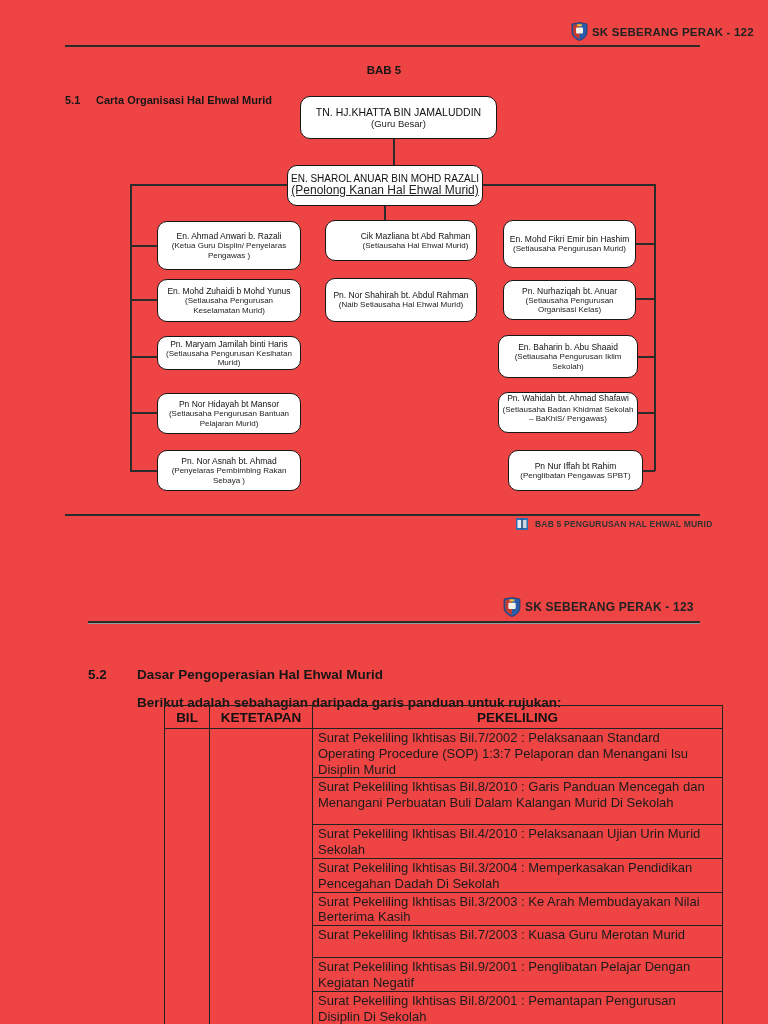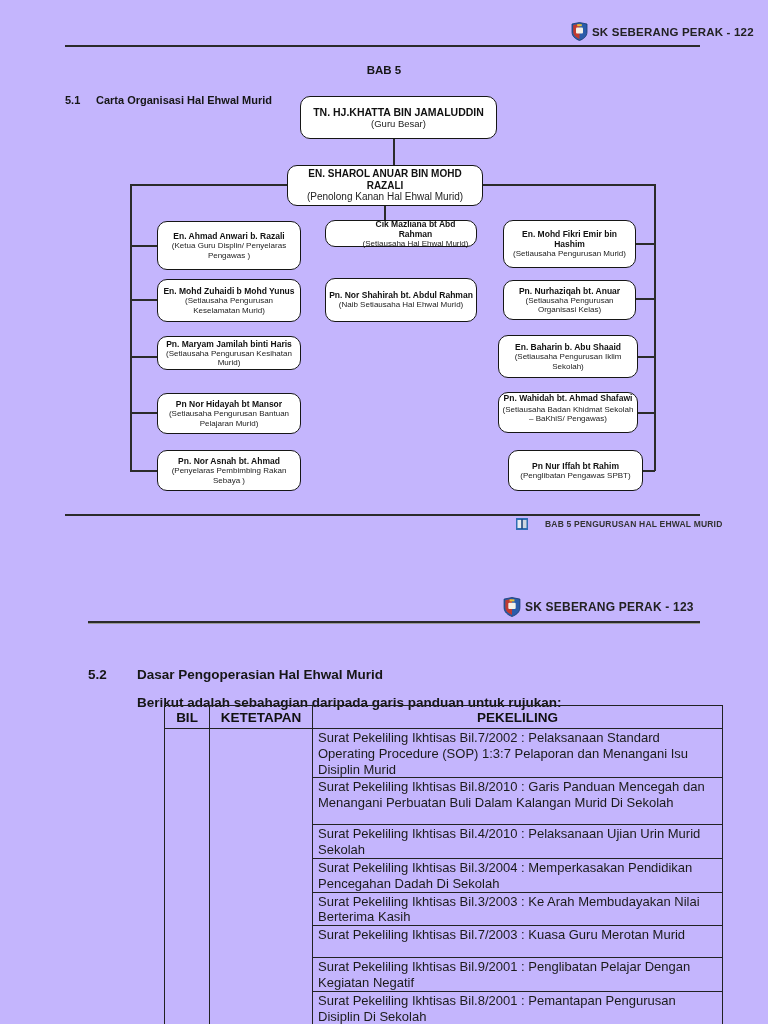--- a/index.html
+++ b/index.html
@@ -1,45 +1,45 @@
 <!DOCTYPE html>
 <html><head>
 <meta charset="utf-8">
 <style>
   html,body{margin:0;padding:0;background:#ffffff;}
   #screen{
     position:relative;width:768px;height:1024px;overflow:hidden;
-    background:#c4b5fd;font-family:"Liberation Sans",sans-serif;color:#1b1b1b;
+    background:#ef4444;font-family:"Liberation Sans",sans-serif;color:#1b1b1b;
   }
   .abs{position:absolute;}
   .hline{position:absolute;background:#2b2b2b;height:2px;}
   .thin{height:1.5px;}
   .vline{position:absolute;background:#2b2b2b;width:1.5px;}
   
   .hdr{display:flex;align-items:center;gap:4px;}
   .hdr .txt{font-weight:bold;font-size:11.5px;letter-spacing:.2px;color:#222;white-space:nowrap;}
   
   .obox{
     position:absolute;border:1.6px solid #161616;border-radius:10px;
     background:#fff;text-align:center;display:flex;flex-direction:column;
     justify-content:center;align-items:center;padding:2px 3px;box-sizing:border-box;
   }
-  .obox .nm{font-weight:bold;font-size:8.5px;line-height:1.18;color:#111;}
+  .obox .nm{font-weight:normal;font-size:8.5px;line-height:1.18;color:#111;}
   .obox .rl{font-size:8px;line-height:1.16;color:#222;}
   .obox.big .nm{font-size:10.5px;}
   .obox.big .rl{font-size:9.5px;}
   .obox.mid .nm{font-size:10px;line-height:1.15;}
-  .obox.mid .rl{font-size:10px;}
+  .obox.mid .rl{font-size:12px;text-decoration:underline;}
   .obox.overflow-top{justify-content:flex-start;padding-top:0;}
   .obox.overflow-top .inner{margin-top:-6px;}
   
   .h-sm{font-weight:bold;font-size:11px;color:#161616;}
   .h-md{font-weight:bold;font-size:13.5px;color:#161616;margin-top:23px;}
   .title-c{position:absolute;text-align:center;font-weight:bold;font-size:11.5px;line-height:14px;color:#161616;}
-  .footer-row{display:flex;align-items:center;gap:17px;}
+  .footer-row{display:flex;align-items:center;gap:7px;}
   .footer-row .ftxt{font-size:8.5px;font-weight:600;letter-spacing:.2px;color:#333;white-space:nowrap;}
   
   table.reg{border-collapse:collapse;width:558px;table-layout:fixed;}
   table.reg td,table.reg th{border:1.6px solid #222;vertical-align:top;box-sizing:border-box;}
   table.reg th{font-size:13.5px;font-weight:bold;text-align:center;vertical-align:middle;padding:2px 1px;color:#111;}
   td.pk{font-size:13px;line-height:15.8px;padding:1px 4px 0 5px;color:#1b1b1b;}
 </style>
 </head>
 <body>
 
@@ -105,21 +105,21 @@
   </div>
   <div class="obox" style="left:157px;top:393px;width:144px;height:41px;">
     <span class="nm">Pn Nor Hidayah bt Mansor</span>
     <span class="rl">(Setiausaha Pengurusan Bantuan Pelajaran Murid)</span>
   </div>
   <div class="obox" style="left:157px;top:450px;width:144px;height:41px;">
     <span class="nm">Pn. Nor Asnah bt. Ahmad</span>
     <span class="rl">(Penyelaras Pembimbing Rakan Sebaya )</span>
   </div>
 
-  <div class="obox" style="left:325px;top:220px;width:152px;height:27px;padding-left:32px;">
+  <div class="obox" style="left:325px;top:220px;width:152px;height:41px;padding-left:32px;">
     <span class="nm">Cik Mazliana bt Abd Rahman</span>
     <span class="rl">(Setiausaha Hal Ehwal Murid)</span>
   </div>
   <div class="obox" style="left:325px;top:278px;width:152px;height:44px;">
     <span class="nm">Pn. Nor Shahirah bt. Abdul Rahman</span>
     <span class="rl">(Naib Setiausaha Hal Ehwal Murid)</span>
   </div>
 
   <div class="obox" style="left:503px;top:220px;width:133px;height:48px;">
     <span class="nm">En. Mohd Fikri Emir bin Hashim</span>

